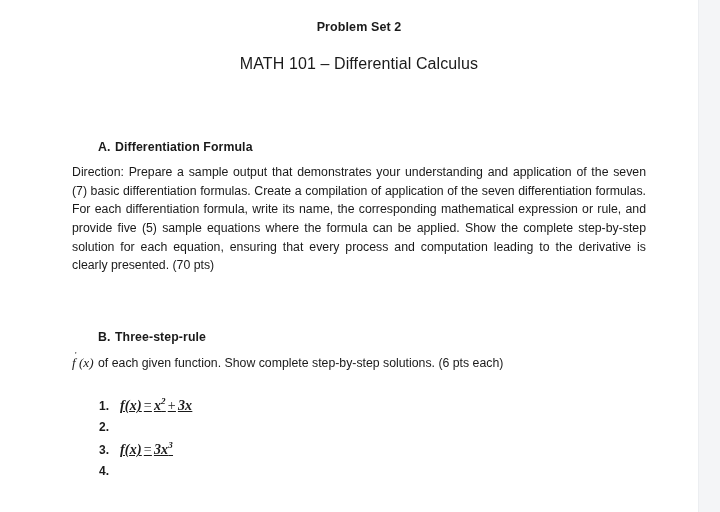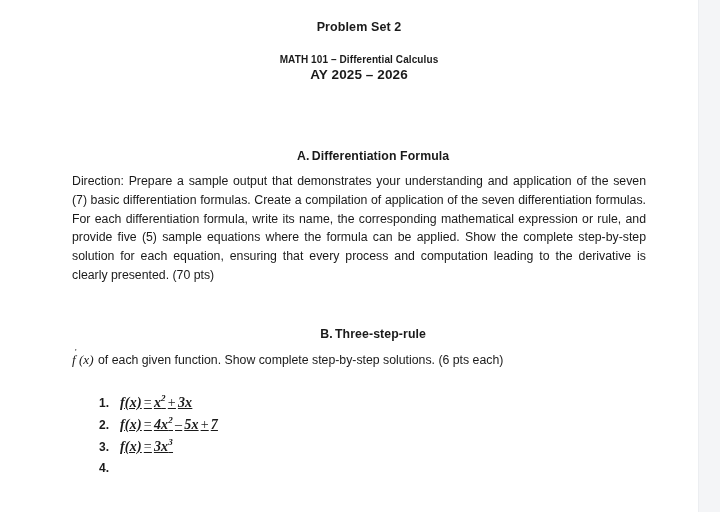--- a/index.html
+++ b/index.html
@@ -45,44 +45,43 @@
     text-align: center;
     padding-top: 20px;
   }
   .title-main {
     font-size: 12.5px;
     font-weight: bold;
     line-height: 1.2;
     letter-spacing: 0.1px;
   }
   .title-course {
-    font-size: 10px;
-    font-weight: bold;
+    font-size: 16px;
+    font-weight: normal;
     line-height: 1.25;
     margin-top: 19px;
     letter-spacing: 0.1px;
   }
   .title-year {
     font-size: 13.5px;
     font-weight: bold;
     line-height: 1.25;
     letter-spacing: 0.1px;
   }
   .section {
     margin-top: 0;
   }
   .section-a { margin-top: 66px; }
-  .section-b { margin-top: 42px; }
+  .section-b { margin-top: 55px; }
   .section-heading {
     font-size: 12.3px;
     font-weight: bold;
     padding-left: 26px;
     margin-bottom: 9px;
     letter-spacing: 0.1px;
-    text-align: center;
   }
   .section-heading .letter {
     display: inline-block;
     min-width: 17px;
   }
   .direction {
     font-size: 12.3px;
     line-height: 1.52;
     text-align: justify;
     text-justify: inter-word;
@@ -143,21 +142,20 @@
 </style>
 </head>
 <body>
 
 <div class="page">
   <div class="content">
 
     <div class="title-block">
       <div class="title-main">Problem Set 2</div>
       <div class="title-course">MATH 101 – Differential Calculus</div>
-      <div class="title-year">AY 2025 – 2026</div>
     </div>
 
     <div class="section section-a">
       <div class="section-heading">
         <span class="letter">A.</span><span>Differentiation Formula</span>
       </div>
       <div class="direction">Direction: Prepare a sample output that demonstrates your understanding and application of the seven (7) basic differentiation formulas. Create a compilation of application of the seven differentiation formulas. For each differentiation formula, write its name, the corresponding mathematical expression or rule, and provide five (5) sample equations where the formula can be applied. Show the complete step-by-step solution for each equation, ensuring that every process and computation leading to the derivative is clearly presented. (70 pts)</div>
     </div>
 
     <div class="section section-b">
@@ -168,21 +166,20 @@
 
       <div class="eq-list">
 
         <div class="eq-row">
           <span class="eq-num">1.</span>
           <span class="eq-body"><span>f(x)</span><span class="op">=</span><span>x</span><sup>2</sup><span class="op">+</span><span>3x</span></span>
         </div>
 
         <div class="eq-row">
           <span class="eq-num">2.</span>
-          <span class="eq-body"><span>f(x)</span><span class="op">=</span><span>4x</span><sup>2</sup><span class="op">–</span><span>5x</span><span class="op">+</span><span>7</span></span>
         </div>
 
         <div class="eq-row">
           <span class="eq-num">3.</span>
           <span class="eq-body"><span>f(x)</span><span class="op">=</span><span>3x</span><sup>3</sup></span>
         </div>
 
         <div class="eq-row">
           <span class="eq-num">4.</span>
         </div>

